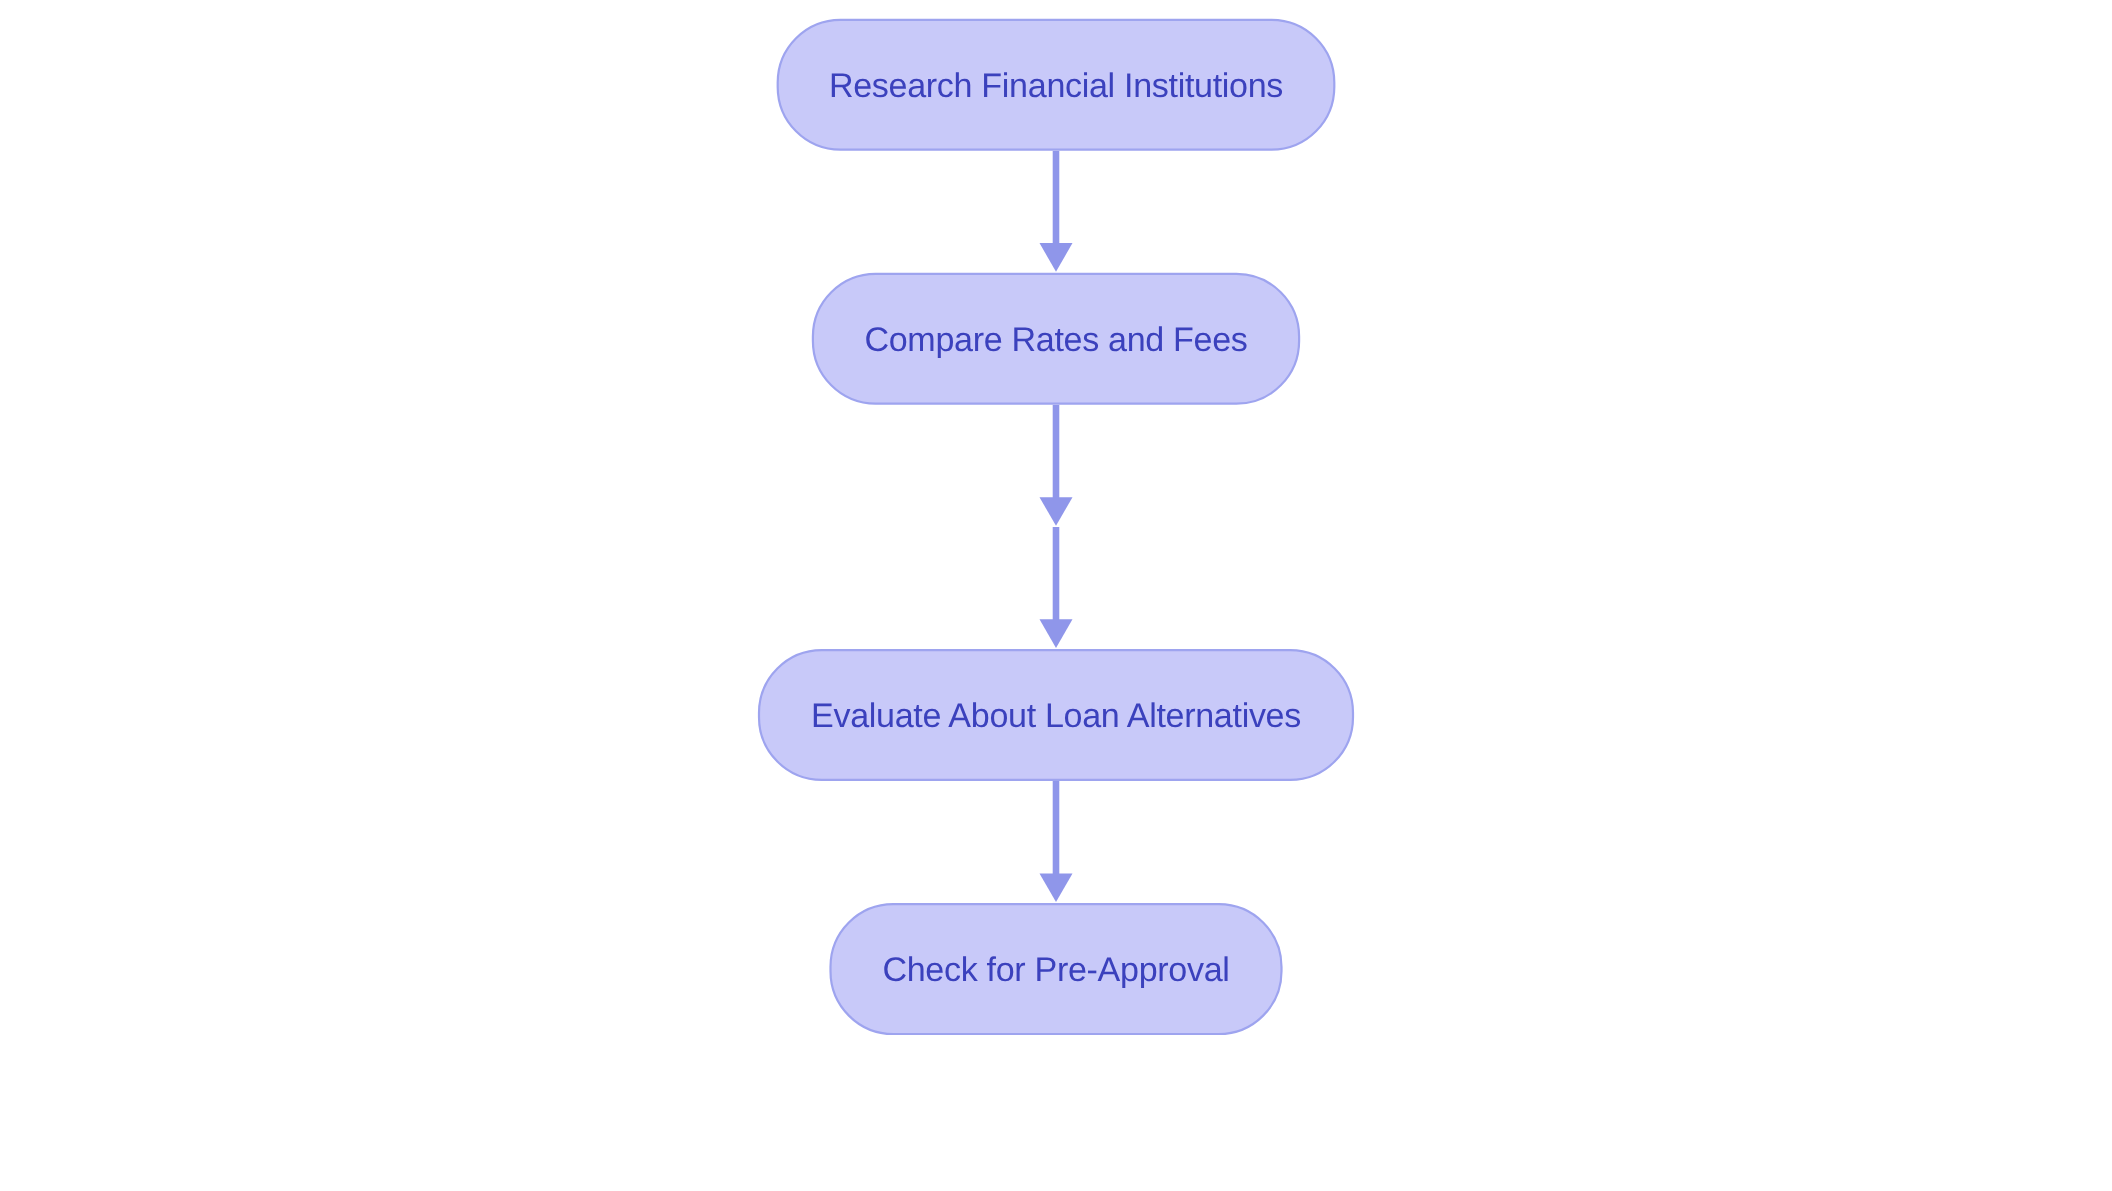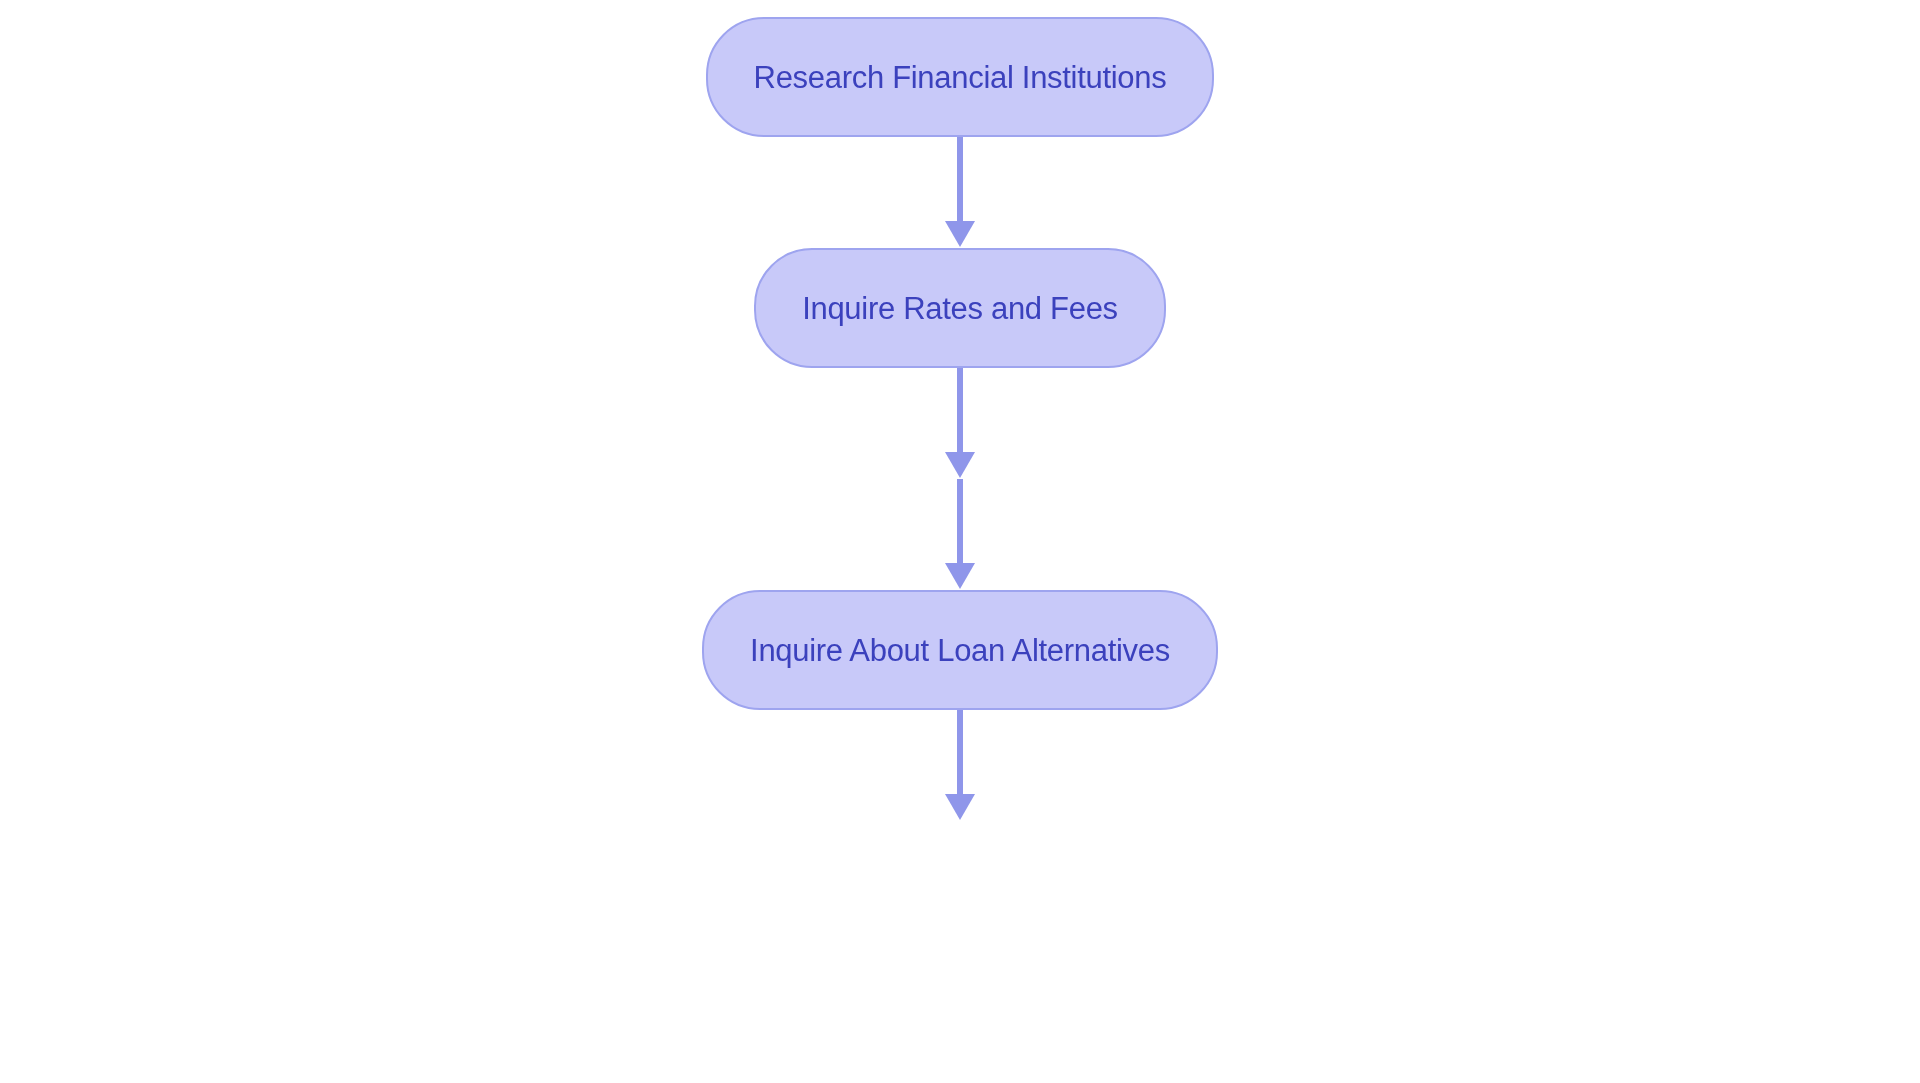--- a/index.html
+++ b/index.html
@@ -71,43 +71,46 @@
   </div>
 
   <div class="arrow">
     <svg width="32" height="111" viewBox="0 0 32 111" aria-hidden="true">
       <line x1="16" y1="0" x2="16" y2="86" stroke="currentColor" stroke-width="6"></line>
       <polygon points="1,84 31,84 16,110" fill="currentColor"></polygon>
     </svg>
   </div>
 
   <div class="node">
-    <span class="node-label">Inquire Rates and Fees</span>
+    <span class="node-label">Compare Rates and Fees</span>
   </div>
 
   <div class="arrow">
     <svg width="32" height="111" viewBox="0 0 32 111" aria-hidden="true">
       <line x1="16" y1="0" x2="16" y2="86" stroke="currentColor" stroke-width="6"></line>
       <polygon points="1,84 31,84 16,110" fill="currentColor"></polygon>
     </svg>
   </div>
 
 
   <div class="arrow">
     <svg width="32" height="111" viewBox="0 0 32 111" aria-hidden="true">
       <line x1="16" y1="0" x2="16" y2="86" stroke="currentColor" stroke-width="6"></line>
       <polygon points="1,84 31,84 16,110" fill="currentColor"></polygon>
     </svg>
   </div>
 
   <div class="node">
-    <span class="node-label">Inquire About Loan Alternatives</span>
+    <span class="node-label">Evaluate About Loan Alternatives</span>
   </div>
 
   <div class="arrow">
     <svg width="32" height="111" viewBox="0 0 32 111" aria-hidden="true">
       <line x1="16" y1="0" x2="16" y2="86" stroke="currentColor" stroke-width="6"></line>
       <polygon points="1,84 31,84 16,110" fill="currentColor"></polygon>
     </svg>
   </div>
 
+  <div class="node">
+    <span class="node-label">Check for Pre-Approval</span>
+  </div>
 
 </div>
 
 </body></html>

